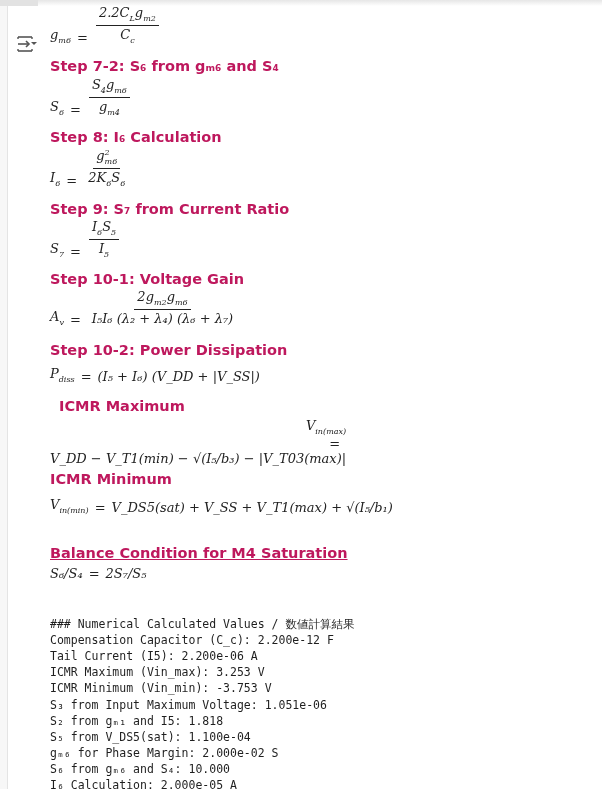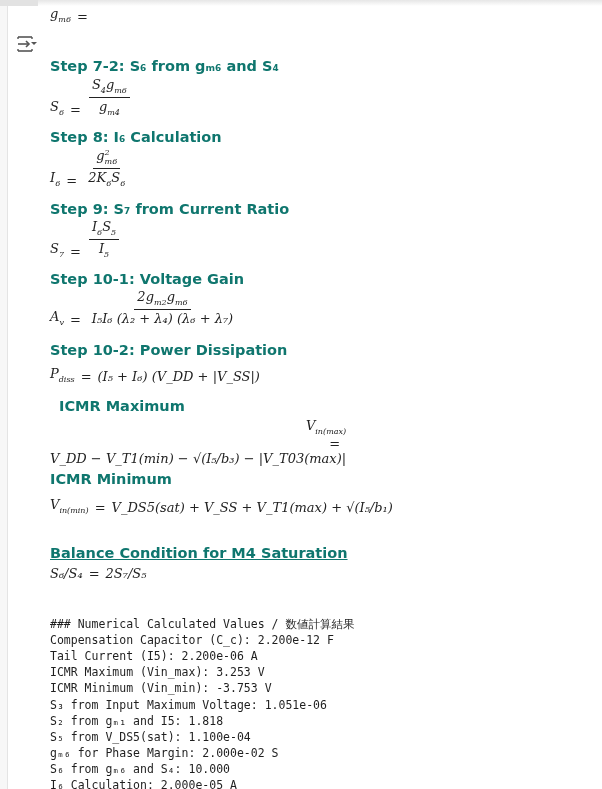--- a/index.html
+++ b/index.html
@@ -32,21 +32,21 @@
       display: flex; align-items: flex-end;
     }
     .math .eq { font-style: normal; margin: 0 6px; }
     .frac { display: inline-flex; flex-direction: column; align-items: center; vertical-align: middle; margin: 0 2px; }
     .frac .num { padding: 0 3px 2px; border-bottom: 1px solid #222; line-height: 1.15; }
     .frac .den { padding: 2px 3px 0; line-height: 1.15; }
     sub, sup { font-size: 8px; }
 
     .heading {
       position: absolute; left: 0; font-family: "DejaVu Sans", sans-serif;
-      font-weight: bold; font-size: 14.5px; color: #0f766e; white-space: nowrap;
+      font-weight: bold; font-size: 14.5px; color: #be185d; white-space: nowrap;
     }
 
     .mono {
       position: absolute; left: 0; font-family: "DejaVu Sans Mono", monospace;
       font-size: 11.5px; color: #1f1f1f; white-space: pre; line-height: 16.2px;
     }
   </style>
 </head>
 <body>
 
@@ -65,20 +65,24 @@
     <line x1="2" y1="17" x2="16" y2="17" stroke="#555" stroke-width="1.6"></line>
     <path d="M2 17 v-2 M16 17 v-2" stroke="#555" stroke-width="1.4" fill="none"></path>
   </svg>
 </div>
 
 <div class="content">
 
   <div class="math" style="top:6px;">
     <span><span>g</span><sub>m6</sub></span>
     <span class="eq">=</span>
+    <span class="frac">
+      <span class="num"><span>2.2C</span><sub>L</sub><span>g</span><sub>m2</sub></span>
+      <span class="den"><span>C</span><sub>c</sub></span>
+    </span>
   </div>
 
   <div class="heading" style="top:58px;">Step 7-2: S₆ from gₘ₆ and S₄</div>
   <div class="math" style="top:78px;">
     <span><span>S</span><sub>6</sub></span>
     <span class="eq">=</span>
     <span class="frac">
       <span class="num"><span>S</span><sub>4</sub><span>g</span><sub>m6</sub></span>
       <span class="den"><span>g</span><sub>m4</sub></span>
     </span>

